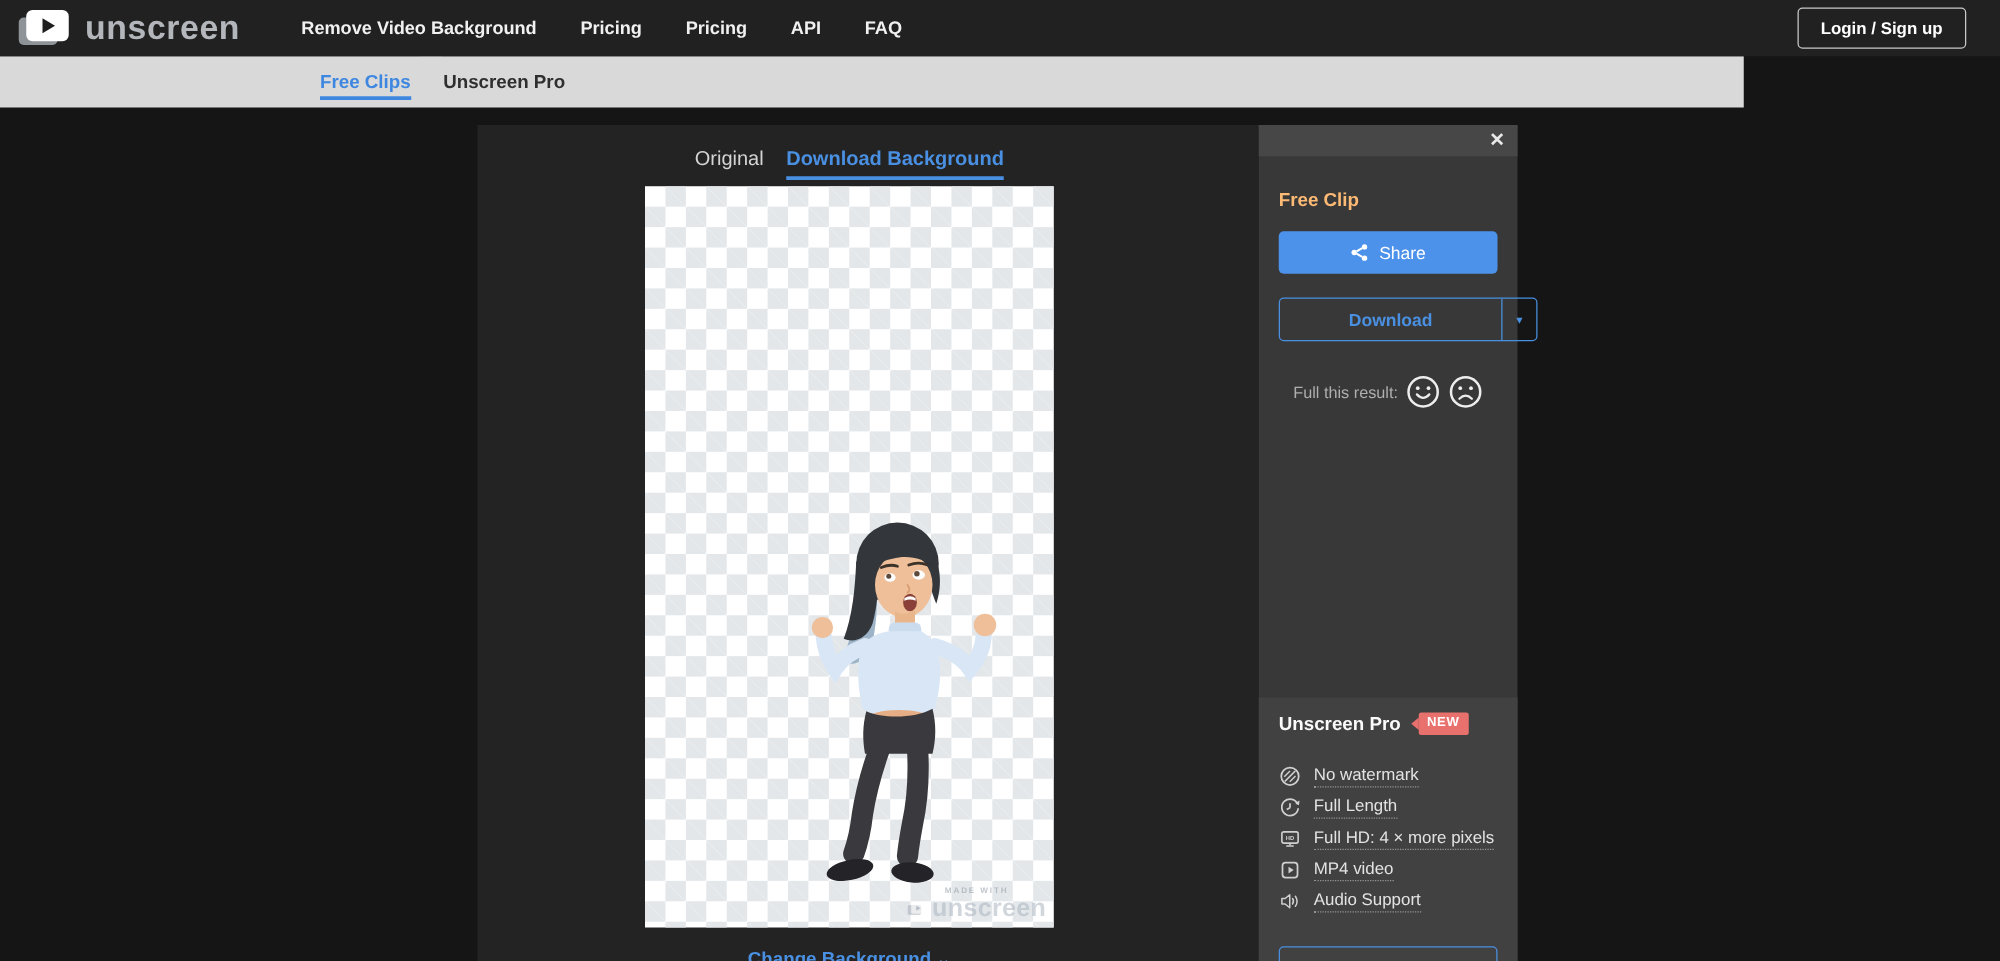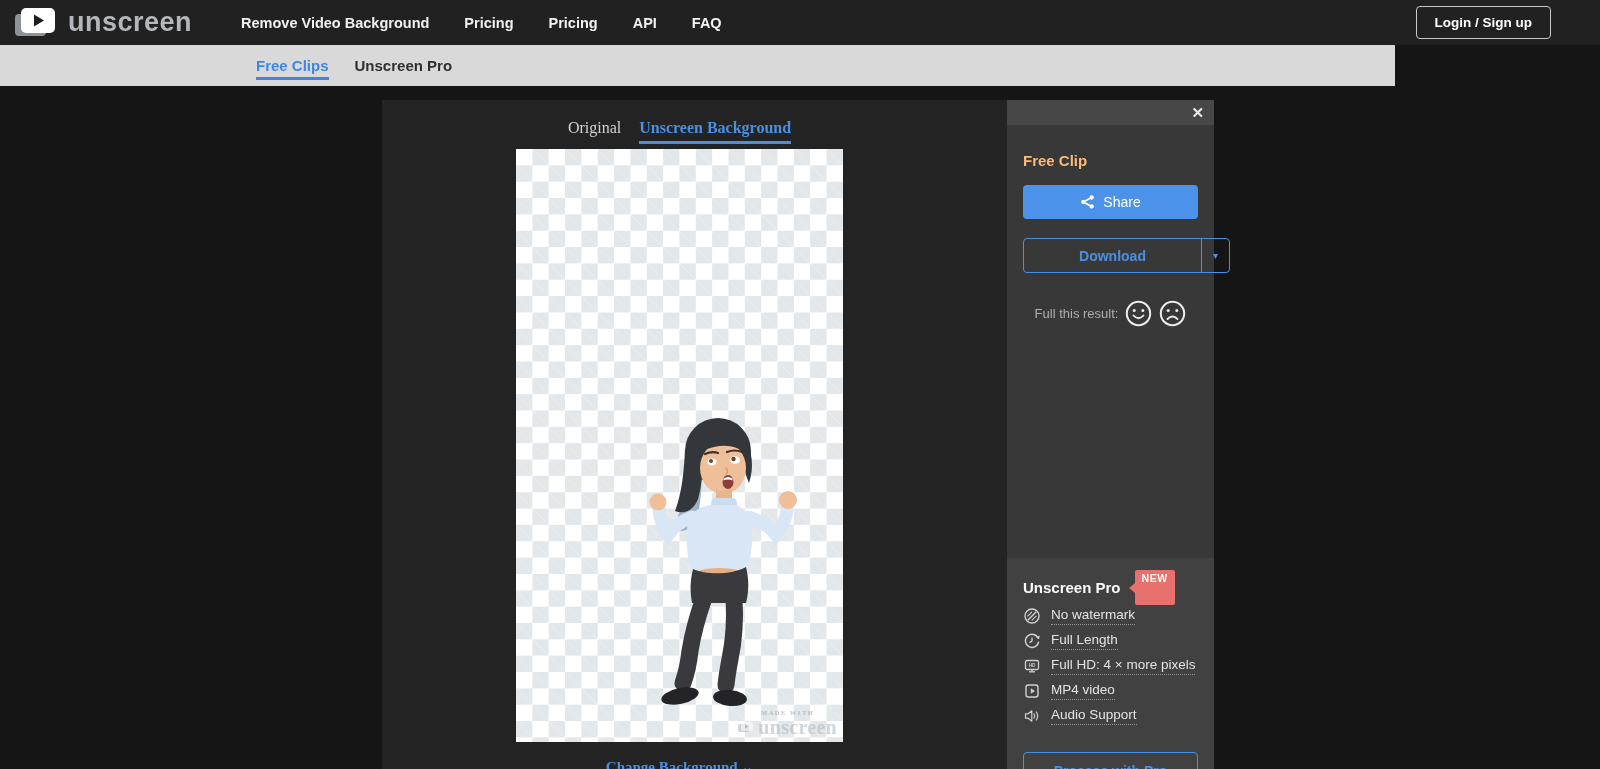--- a/index.html
+++ b/index.html
@@ -6,35 +6,35 @@
   html,body { width:1600px; height:769px; overflow:hidden; }
   body { font-family:"Liberation Sans", sans-serif; background:#151515; position:relative; }
 
   
   .navbar { position:absolute; top:0; left:0; width:1600px; height:45px; background:#212121;
             display:flex; align-items:center; padding-left:14px; z-index:5; }
   .brand { display:flex; align-items:center; cursor:pointer; }
   .brand-text { color:#b3b7bb; font-size:27px; font-weight:800; letter-spacing:.5px; margin-left:10px; }
   .nav-links { display:flex; align-items:center; gap:35px; margin-left:49px; }
   .nav-link { color:#f1f1f1; font-size:14.5px; font-weight:600; text-decoration:none; cursor:pointer; }
-  .login-btn { margin-left:auto; margin-right:49px; height:33px; padding:0 18px;
+  .login-btn { margin-left:auto; margin-right:27px; height:33px; padding:0 18px;
                background:transparent; border:1px solid #c9c9c9; border-radius:4px;
                color:#fff; font-size:13.5px; font-weight:700; font-family:inherit; cursor:pointer; }
 
   
   .subnav { position:absolute; top:45px; left:0; width:1395px; height:41px; background:#d9d9d9;
             display:flex; align-items:center; padding-left:256px; gap:26px; z-index:4; }
   .subnav .notch { position:absolute; left:336px; top:-9px; width:0; height:0;
                    border-left:9px solid transparent; border-right:9px solid transparent;
                    border-bottom:9px solid #d9d9d9; }
   .subtab { font-size:15px; font-weight:700; text-decoration:none; cursor:pointer; color:#2f2f2f; }
   .subtab.active { color:#3d87e0; border-bottom:3px solid #3d87e0; padding-bottom:3px; transform:translateY(3px); }
 
   
-  .panel { position:absolute; left:382px; top:100px; width:625px; height:669px; background:#232323;font-family:Liberation Serif, serif; }
+  .panel { position:absolute; left:382px; top:100px; width:625px; height:669px; background:#232323; }
   .stage { position:absolute; left:134px; top:0; width:327px; }
   .viewer-tabs { display:flex; justify-content:center; align-items:flex-end; gap:18px;
                  height:49px; padding-bottom:5px; }
   .vtab { color:#d4d4d4; font-size:16px; text-decoration:none; cursor:pointer; padding-bottom:7px; }
   .vtab.active { color:#4a90e2; font-weight:700; border-bottom:3px solid #4a90e2; padding-bottom:4px; }
 
   .video { position:relative; width:327px; height:593px; background-color:#fff;
            background-image:
              linear-gradient(45deg,#e3e7ea 25%,transparent 25%,transparent 75%,#e3e7ea 75%),
              linear-gradient(45deg,#e3e7ea 25%,transparent 25%,transparent 75%,#e3e7ea 75%);
@@ -71,25 +71,25 @@
 
   .rate-row { margin-top:27px; display:flex; align-items:center; justify-content:center; gap:7px; }
   .rate-label { color:#aeaeae; font-size:13px; }
   .face-btn { background:none; border:none; padding:0; cursor:pointer; line-height:0; }
 
   
   .pro-section { position:absolute; left:0; top:458px; width:207px; height:320px; background:#414141; padding:12px 16px; }
   .pro-title-row { display:flex; align-items:center; }
   .pro-title { color:#fafafa; font-size:15px; font-weight:700; }
   .new-badge { position:relative; margin-left:14px; background:#e8706d; color:#fff; font-size:10.5px;
-               font-weight:800; letter-spacing:.5px; padding:2px 7px 21px; border-radius:2px; }
+               font-weight:800; letter-spacing:.5px; padding:2px 7px 4px; border-radius:2px; }
   .new-badge::before { content:""; position:absolute; left:-6px; top:50%; transform:translateY(-50%);
                border-top:5px solid transparent; border-bottom:5px solid transparent; border-right:6px solid #e8706d; }
 
-  .features { list-style:none; }
+  .features { list-style:none; margin-top:22px; }
   .feature { display:flex; align-items:center; gap:10px; height:22px; margin-bottom:3px; cursor:pointer; }
   .feature .flabel { color:#e3e3e3; font-size:13.5px; border-bottom:1px dotted #949494; padding-bottom:2px; }
 
   .pro-cta { margin-top:22px; width:175px; height:38px; background:transparent; border:1.5px solid #4a90e2;
              border-radius:4px; color:#4a90e2; font-size:14px; font-weight:700; font-family:inherit; cursor:pointer; }
 
   svg { display:block; }
 </style>
 </head>
 <body>
@@ -116,21 +116,21 @@
 <div class="subnav">
   <div class="notch"></div>
   <a class="subtab active">Free Clips</a>
   <a class="subtab">Unscreen Pro</a>
 </div>
 
 <section class="panel">
   <div class="stage">
     <div class="viewer-tabs">
       <a class="vtab">Original</a>
-      <a class="vtab active">Unscreen Background</a>
+      <a class="vtab active">Download Background</a>
     </div>
 
     <div class="video">
 
       <svg class="character" viewBox="0 0 175 300">
 
         <path d="M52 50 C 48 75 44 95 36 118 C 45 123 55 118 59 107 C 63 92 65 70 62 54 Z" fill="#9db3c7"></path>
 
         <ellipse cx="80" cy="40" rx="33" ry="33" fill="#33363a"></ellipse>
         <path d="M 47 38 C 46 60 44 82 37 100 C 46 104 56 99 60 88 C 64 74 65 58 64 48 Z" fill="#33363a"></path>

